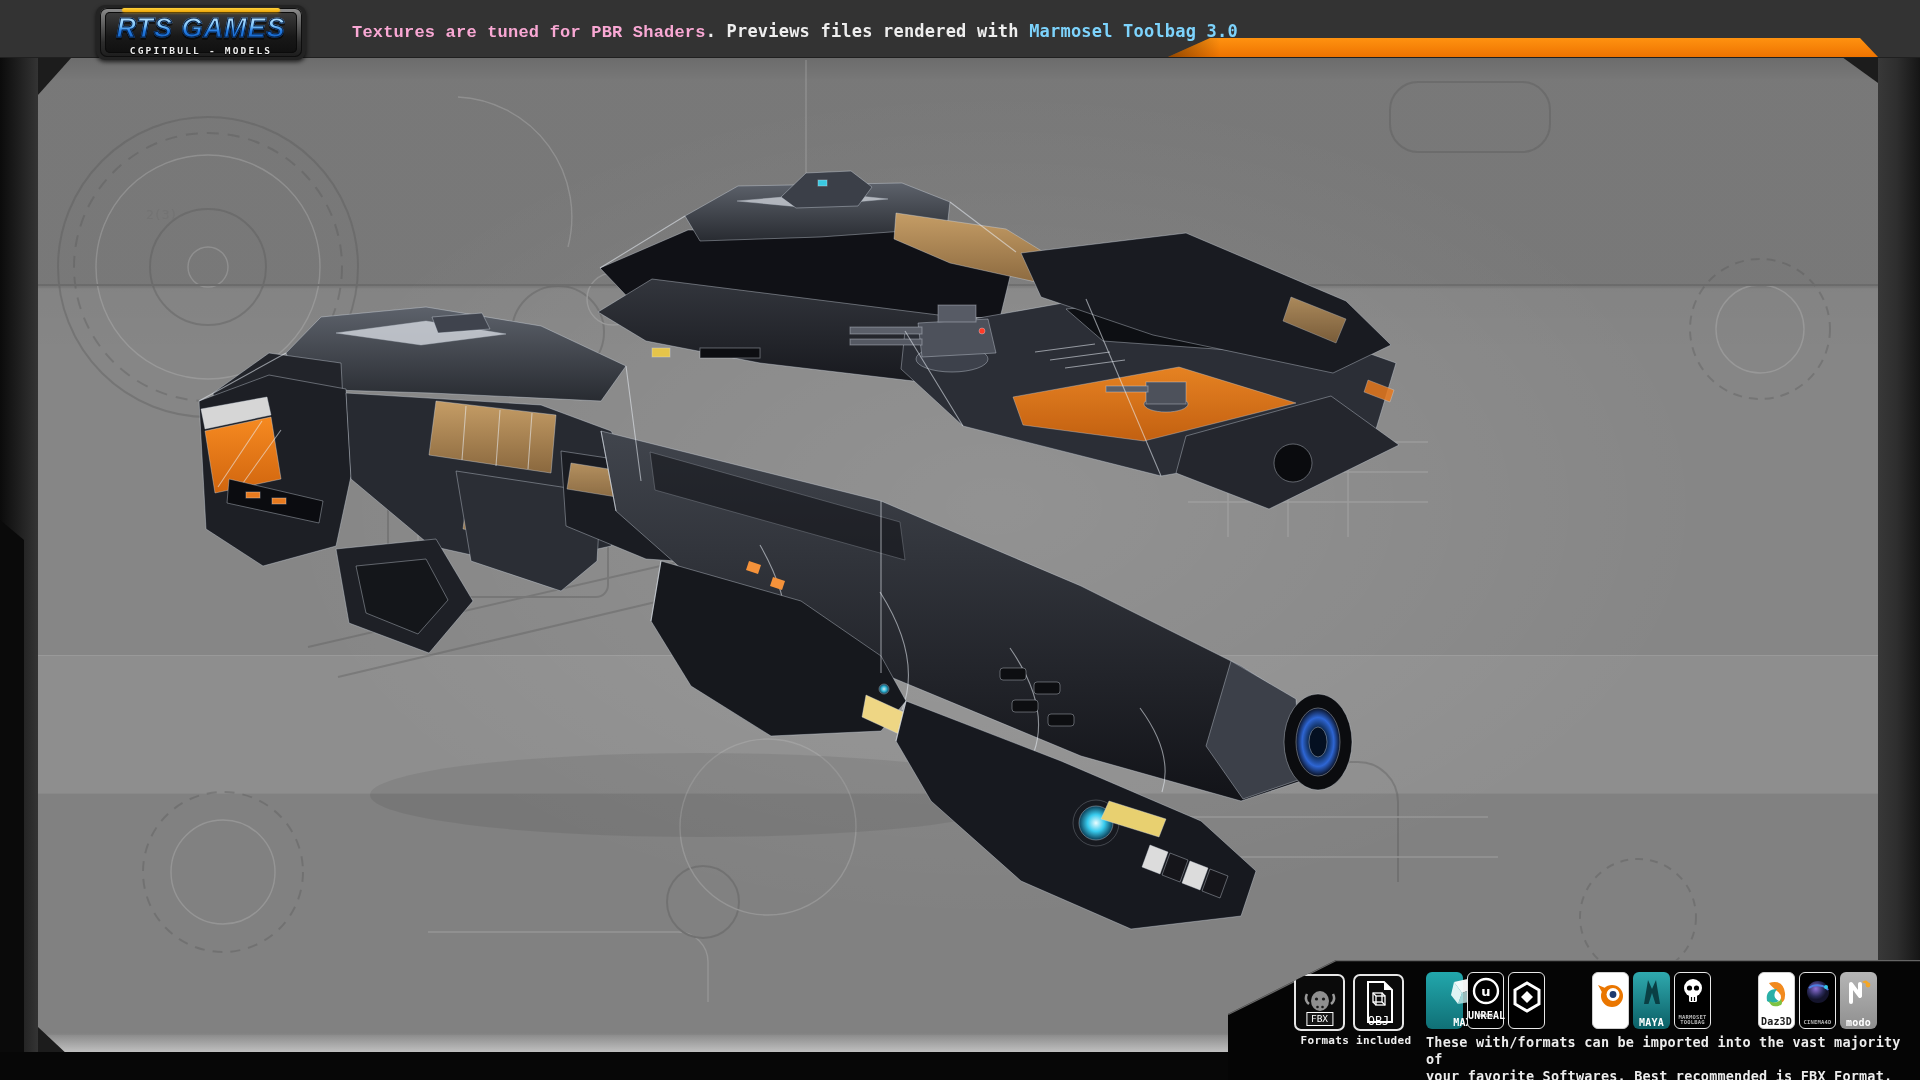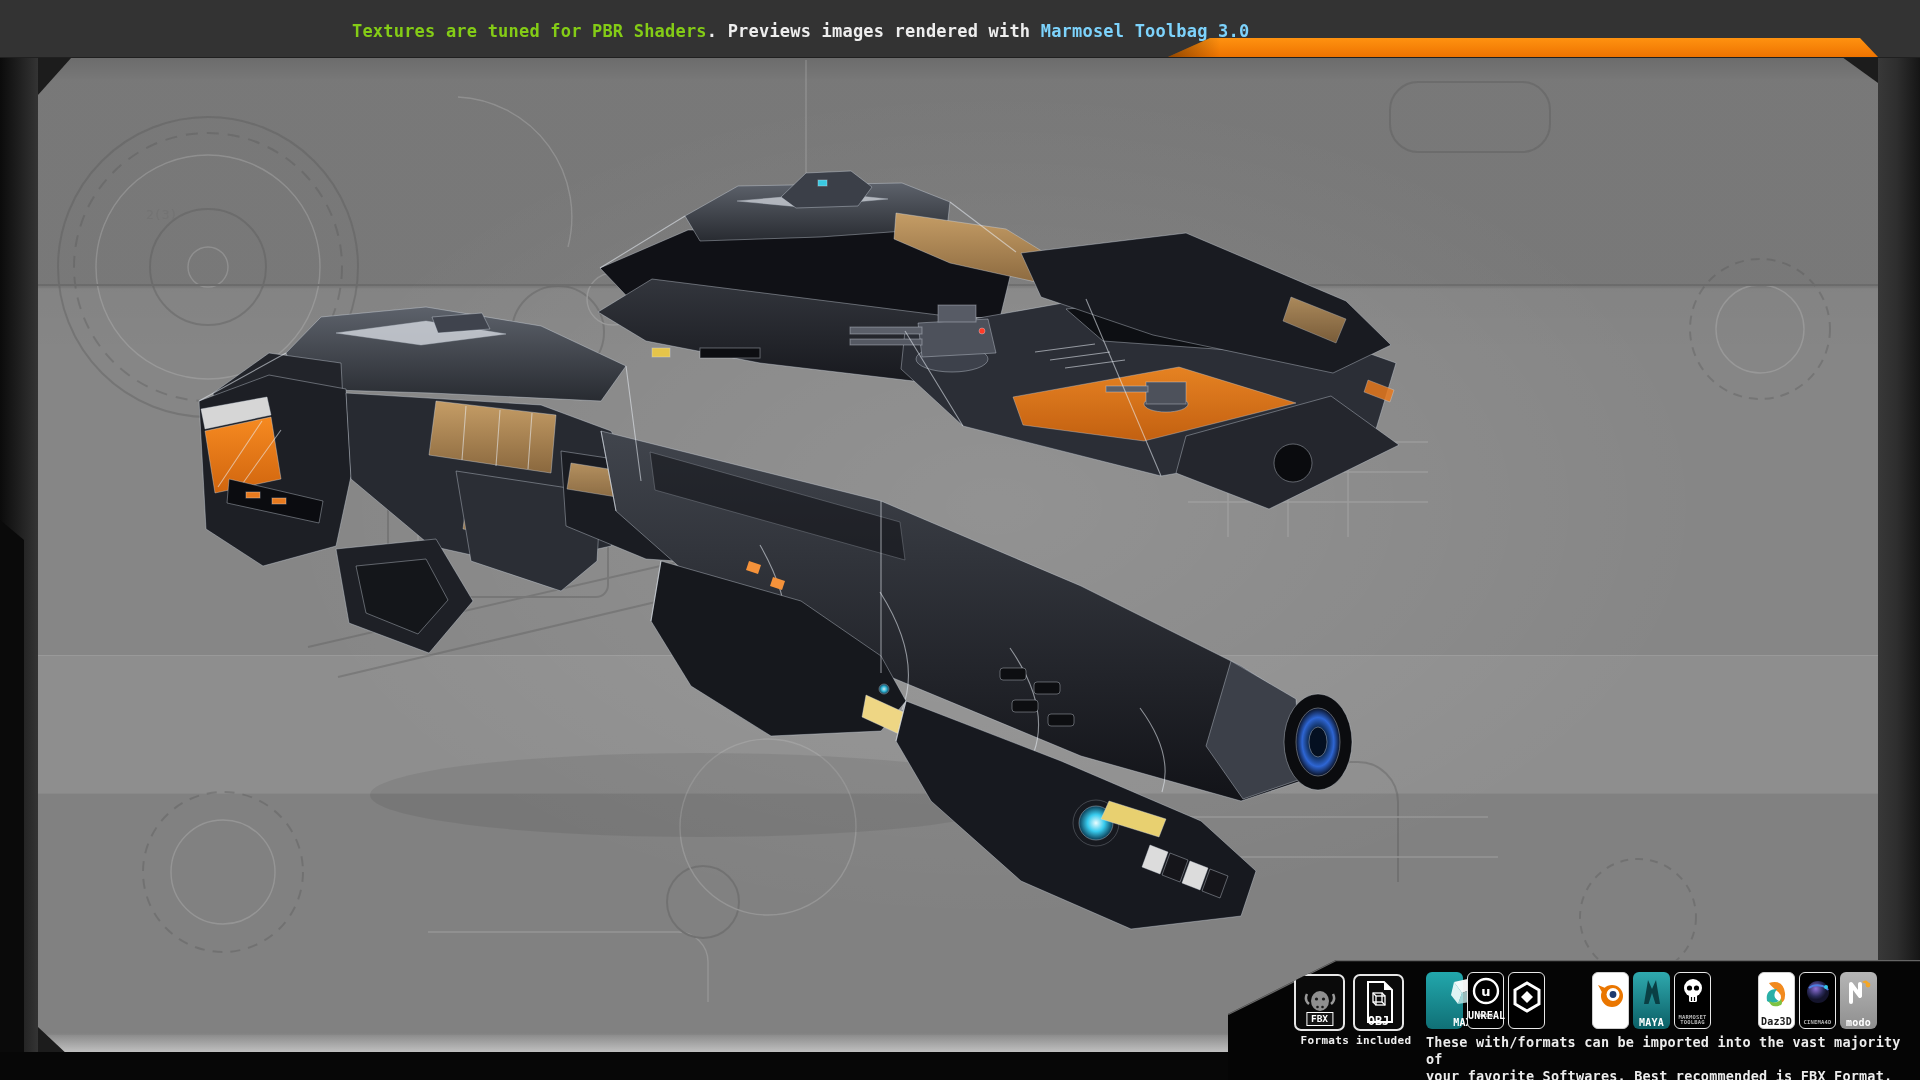--- a/index.html
+++ b/index.html
@@ -37,21 +37,21 @@
   
   .header{position:absolute;left:0;top:0;width:1920px;height:57px;background:#333;z-index:4;
      border-bottom:1px solid #202020;}
   .orange-bar{position:absolute;left:1160px;top:38px;width:720px;height:19px;z-index:5;
      background:linear-gradient(180deg,#ff9210,#ee7300);
      clip-path:polygon(8px 19px, 50px 0, 700px 0, 718px 19px);}
   .orange-bar::before{content:"";position:absolute;inset:0;
      background:linear-gradient(90deg, rgba(0,0,0,.45), rgba(0,0,0,0) 60px);}
   .note{position:absolute;left:352px;top:21px;font-size:17px;font-weight:bold;letter-spacing:.2px;z-index:6;}
   .note span{white-space:pre;}
-  .seg-orange{color:#84cc16;}
+  .seg-orange{color:#f9a8d4;font-family:Liberation Mono, monospace;}
   .seg-white{color:#eeeeee;}
   .seg-gray{color:#7dd3fc;}
   
   .badge{position:absolute;left:96px;top:5px;width:210px;height:55px;z-index:7;}
   .badge .plate{position:absolute;inset:0;background:#232323;border-radius:9px;
      box-shadow:0 2px 4px rgba(0,0,0,.7);}
   .badge .metal{position:absolute;left:4px;top:3px;right:4px;bottom:3px;border-radius:7px;
      background:linear-gradient(180deg,#8d8d8d,#555 40%,#2c2c2c 70%,#1d1d1d);
      box-shadow:inset 0 0 0 1px #0e0e0e;}
   .badge .inner{position:absolute;left:9px;top:7px;right:9px;bottom:7px;border-radius:5px;
@@ -68,21 +68,21 @@
   .badge .sub{position:absolute;left:0;right:0;bottom:4px;text-align:center;font-size:9.5px;
      font-weight:bold;letter-spacing:2.2px;color:#ececec;text-shadow:0 1px 1px #000;}
   
   .panel{position:absolute;left:1228px;top:950px;width:692px;height:130px;background:#050505;z-index:8;
      clip-path:polygon(0 64px, 108px 10px, 692px 10px, 692px 130px, 0 130px);}
   .panel .edge{position:absolute;left:0;top:0;width:692px;height:130px;}
   .fmt-row{position:absolute;left:66px;top:24px;display:flex;gap:8px;}
   .fmt-icon{width:47px;height:53px;background:#0a0a0a;border:2px solid #e6e6e6;border-radius:7px;
      position:relative;display:flex;align-items:center;justify-content:center;}
   .fmt-label{position:absolute;left:50%;transform:translateX(-50%);bottom:3px;border:1px solid #fff;
-     color:#fff;font-size:9.5px;font-weight:bold;padding:0 4px;line-height:12px;background:#161616;text-align:center;}
+     color:#fff;font-size:9.5px;font-weight:normal;padding:0 4px;line-height:12px;background:#161616;text-align:center;}
   .fmt-label.plain{border:none;background:none;font-size:12px;bottom:2px;}
   .fmt-caption{position:absolute;left:28px;top:84px;width:200px;text-align:center;color:#efefef;
      font-size:11px;font-weight:bold;letter-spacing:.3px;}
   .sw-row{position:absolute;left:198px;top:22px;display:flex;gap:4px;}
   .sw{width:37px;height:57px;border-radius:6px;position:relative;display:flex;flex-direction:column;
      align-items:center;justify-content:flex-start;padding-top:4px;box-sizing:border-box;}
   .sw.dark{background:#000;border:1px solid #e8e8e8;}
   .sw.white{background:#fff;border:1px solid #cfcfcf;margin-left:43px;}
   .sw .lbl{position:absolute;bottom:3px;width:100%;text-align:center;font-weight:bold;
      font-size:10px;letter-spacing:.2px;color:#fff;line-height:6.5px;}
@@ -257,25 +257,33 @@
     </g>
   </svg>
 
   <div class="frame-left"></div>
   <div class="frame-left-step"></div>
   <div class="frame-right"></div>
   <div class="frame-bottom"></div>
 
   <div class="header">
     <div class="note">
-      <span class="seg-orange">Textures are tuned for PBR Shaders</span><span class="seg-white">. Previews images rendered with </span><span class="seg-gray">Marmosel Toolbag 3.0</span>
+      <span class="seg-orange">Textures are tuned for PBR Shaders</span><span class="seg-white">. Previews files rendered with </span><span class="seg-gray">Marmosel Toolbag 3.0</span>
     </div>
   </div>
   <div class="orange-bar"></div>
 
+  <div class="badge">
+    <div class="plate"></div>
+    <div class="metal"></div>
+    <div class="inner"></div>
+    <div class="goldline"></div>
+    <div class="title">RTS GAMES</div>
+    <div class="sub">CGPITBULL - MODELS</div>
+  </div>
 
   <div class="panel">
     <svg class="edge" viewBox="0 0 692 130">
       <path d="M0 64 L108 10 L692 10" fill="none" stroke="#8f8f8f" stroke-width="2.5" opacity=".7"></path>
     </svg>
 
     <div class="fmt-row">
       <div class="fmt-icon">
         <svg width="34" height="30" viewBox="0 0 34 30">
           <path d="M4 6 Q1 12 6 16 M30 6 Q33 12 28 16" fill="none" stroke="#9a9a9a" stroke-width="2.5"></path>

